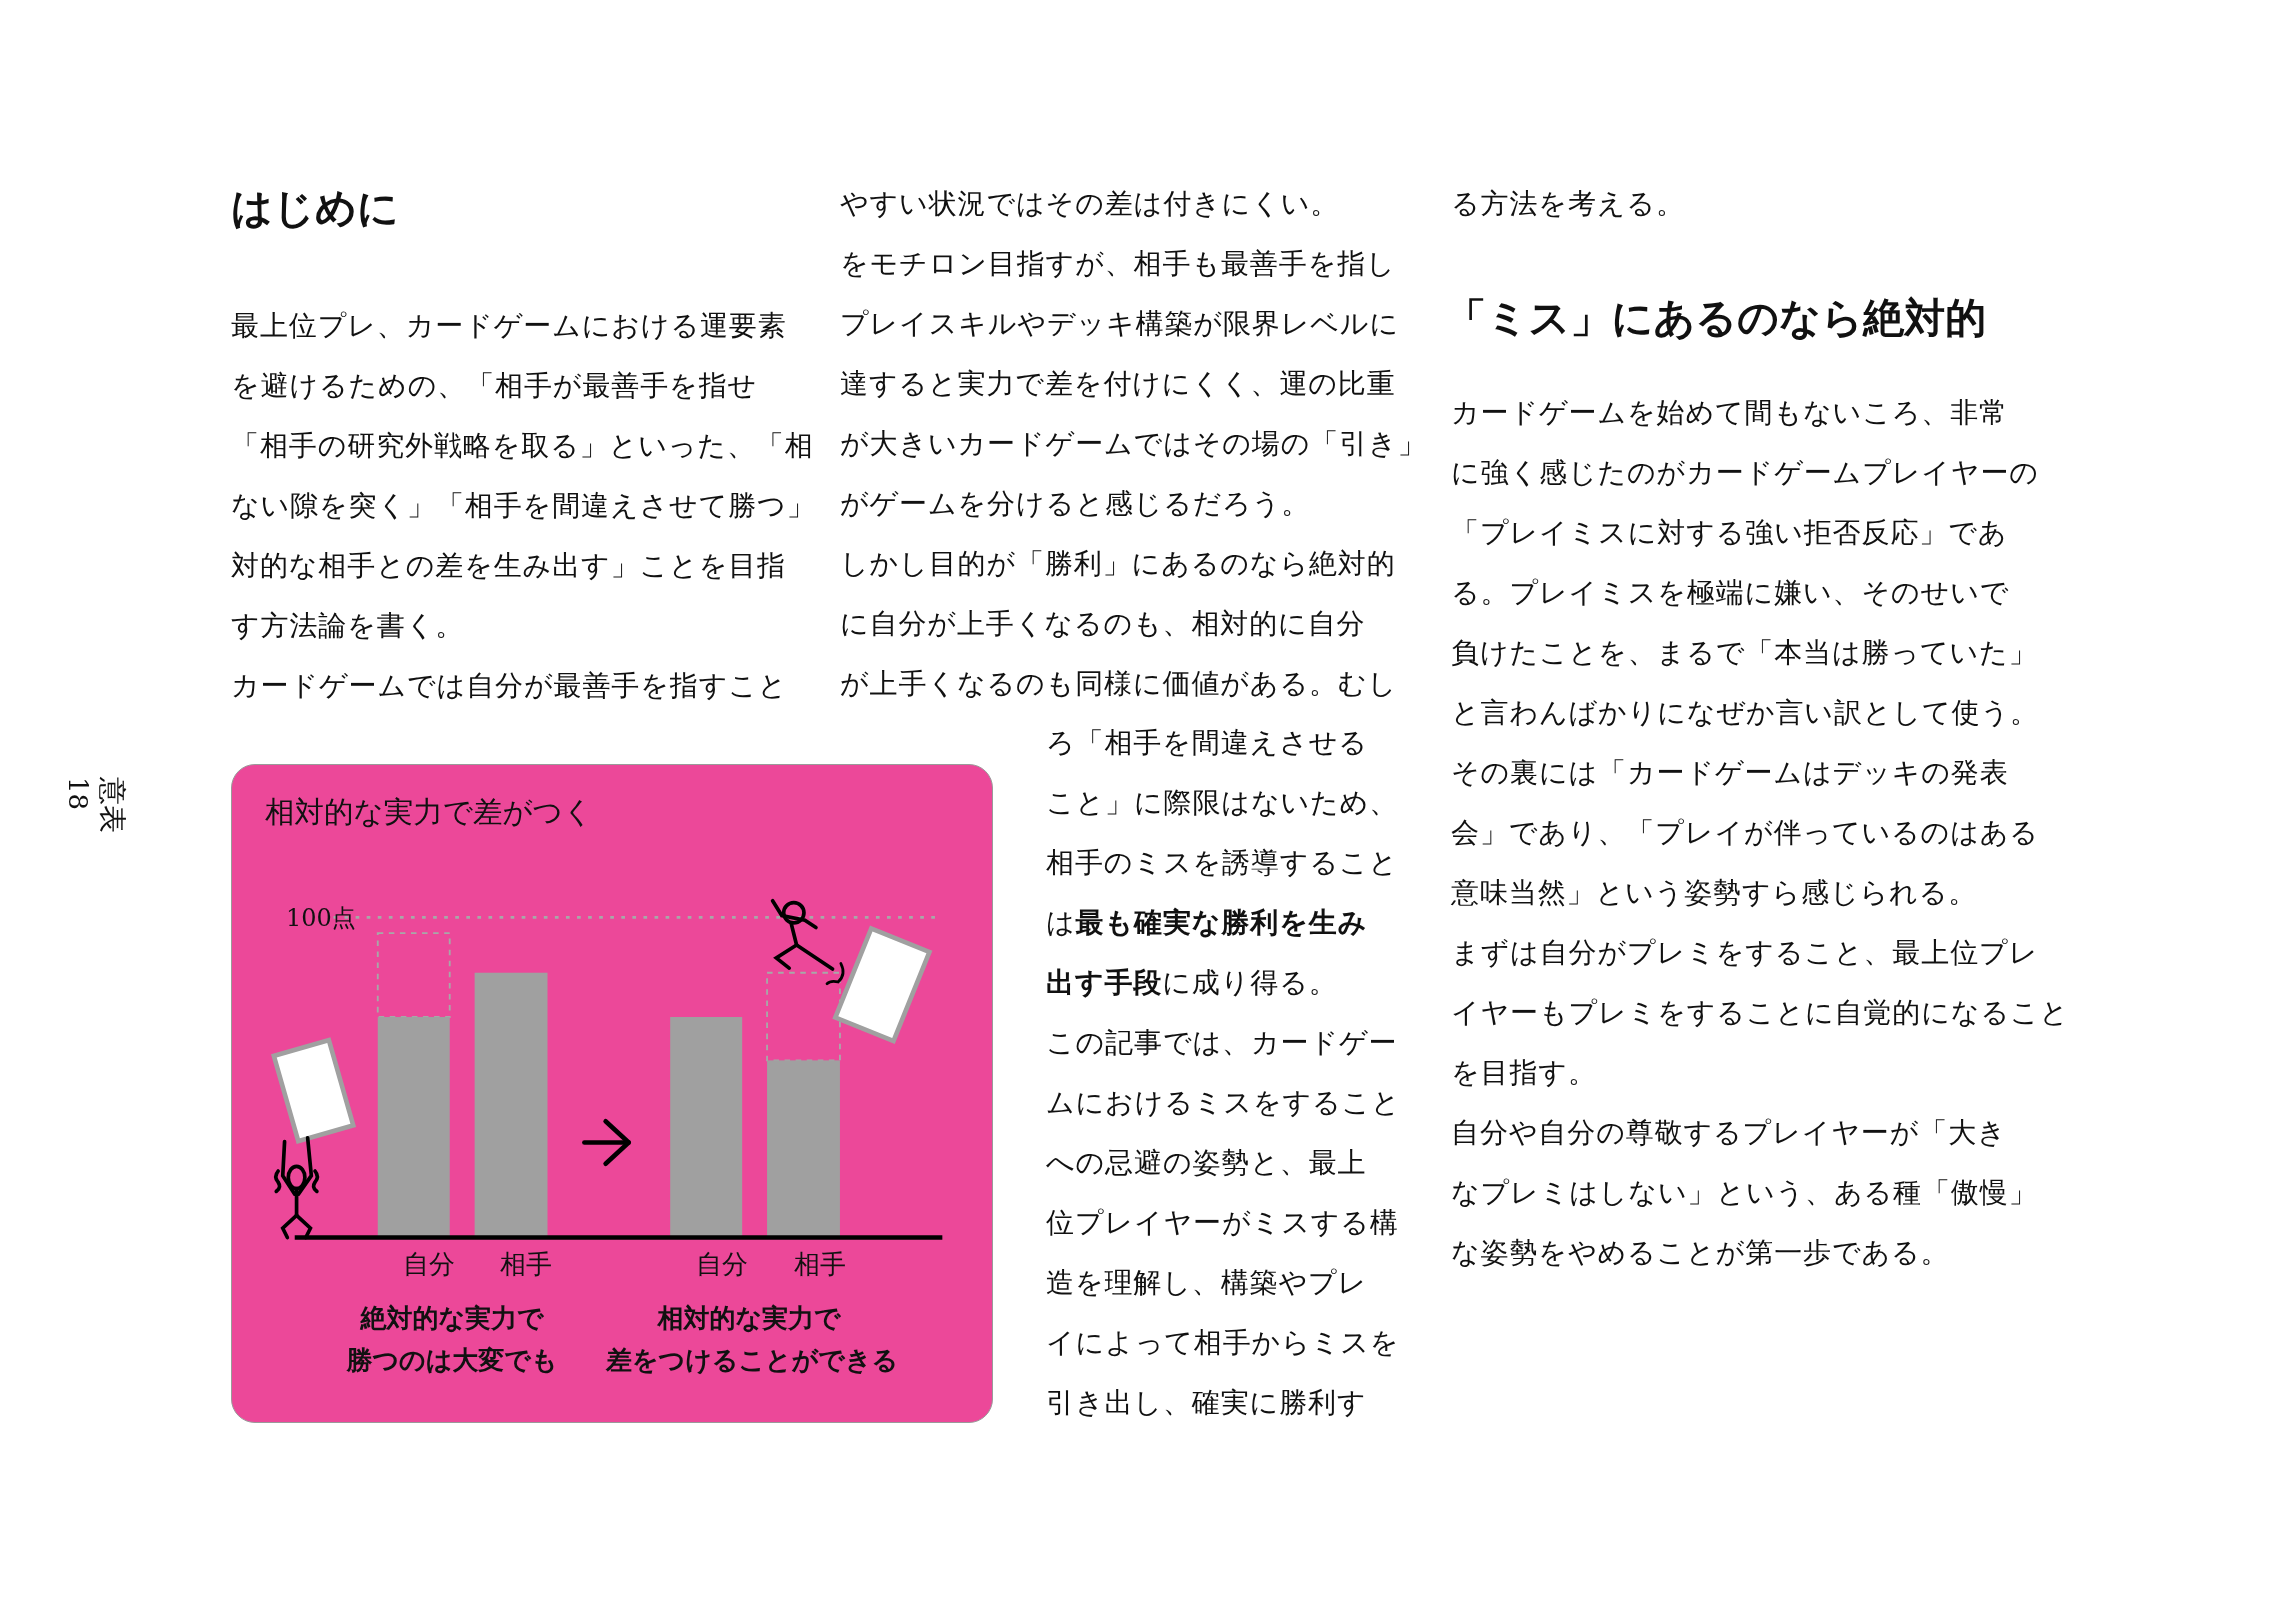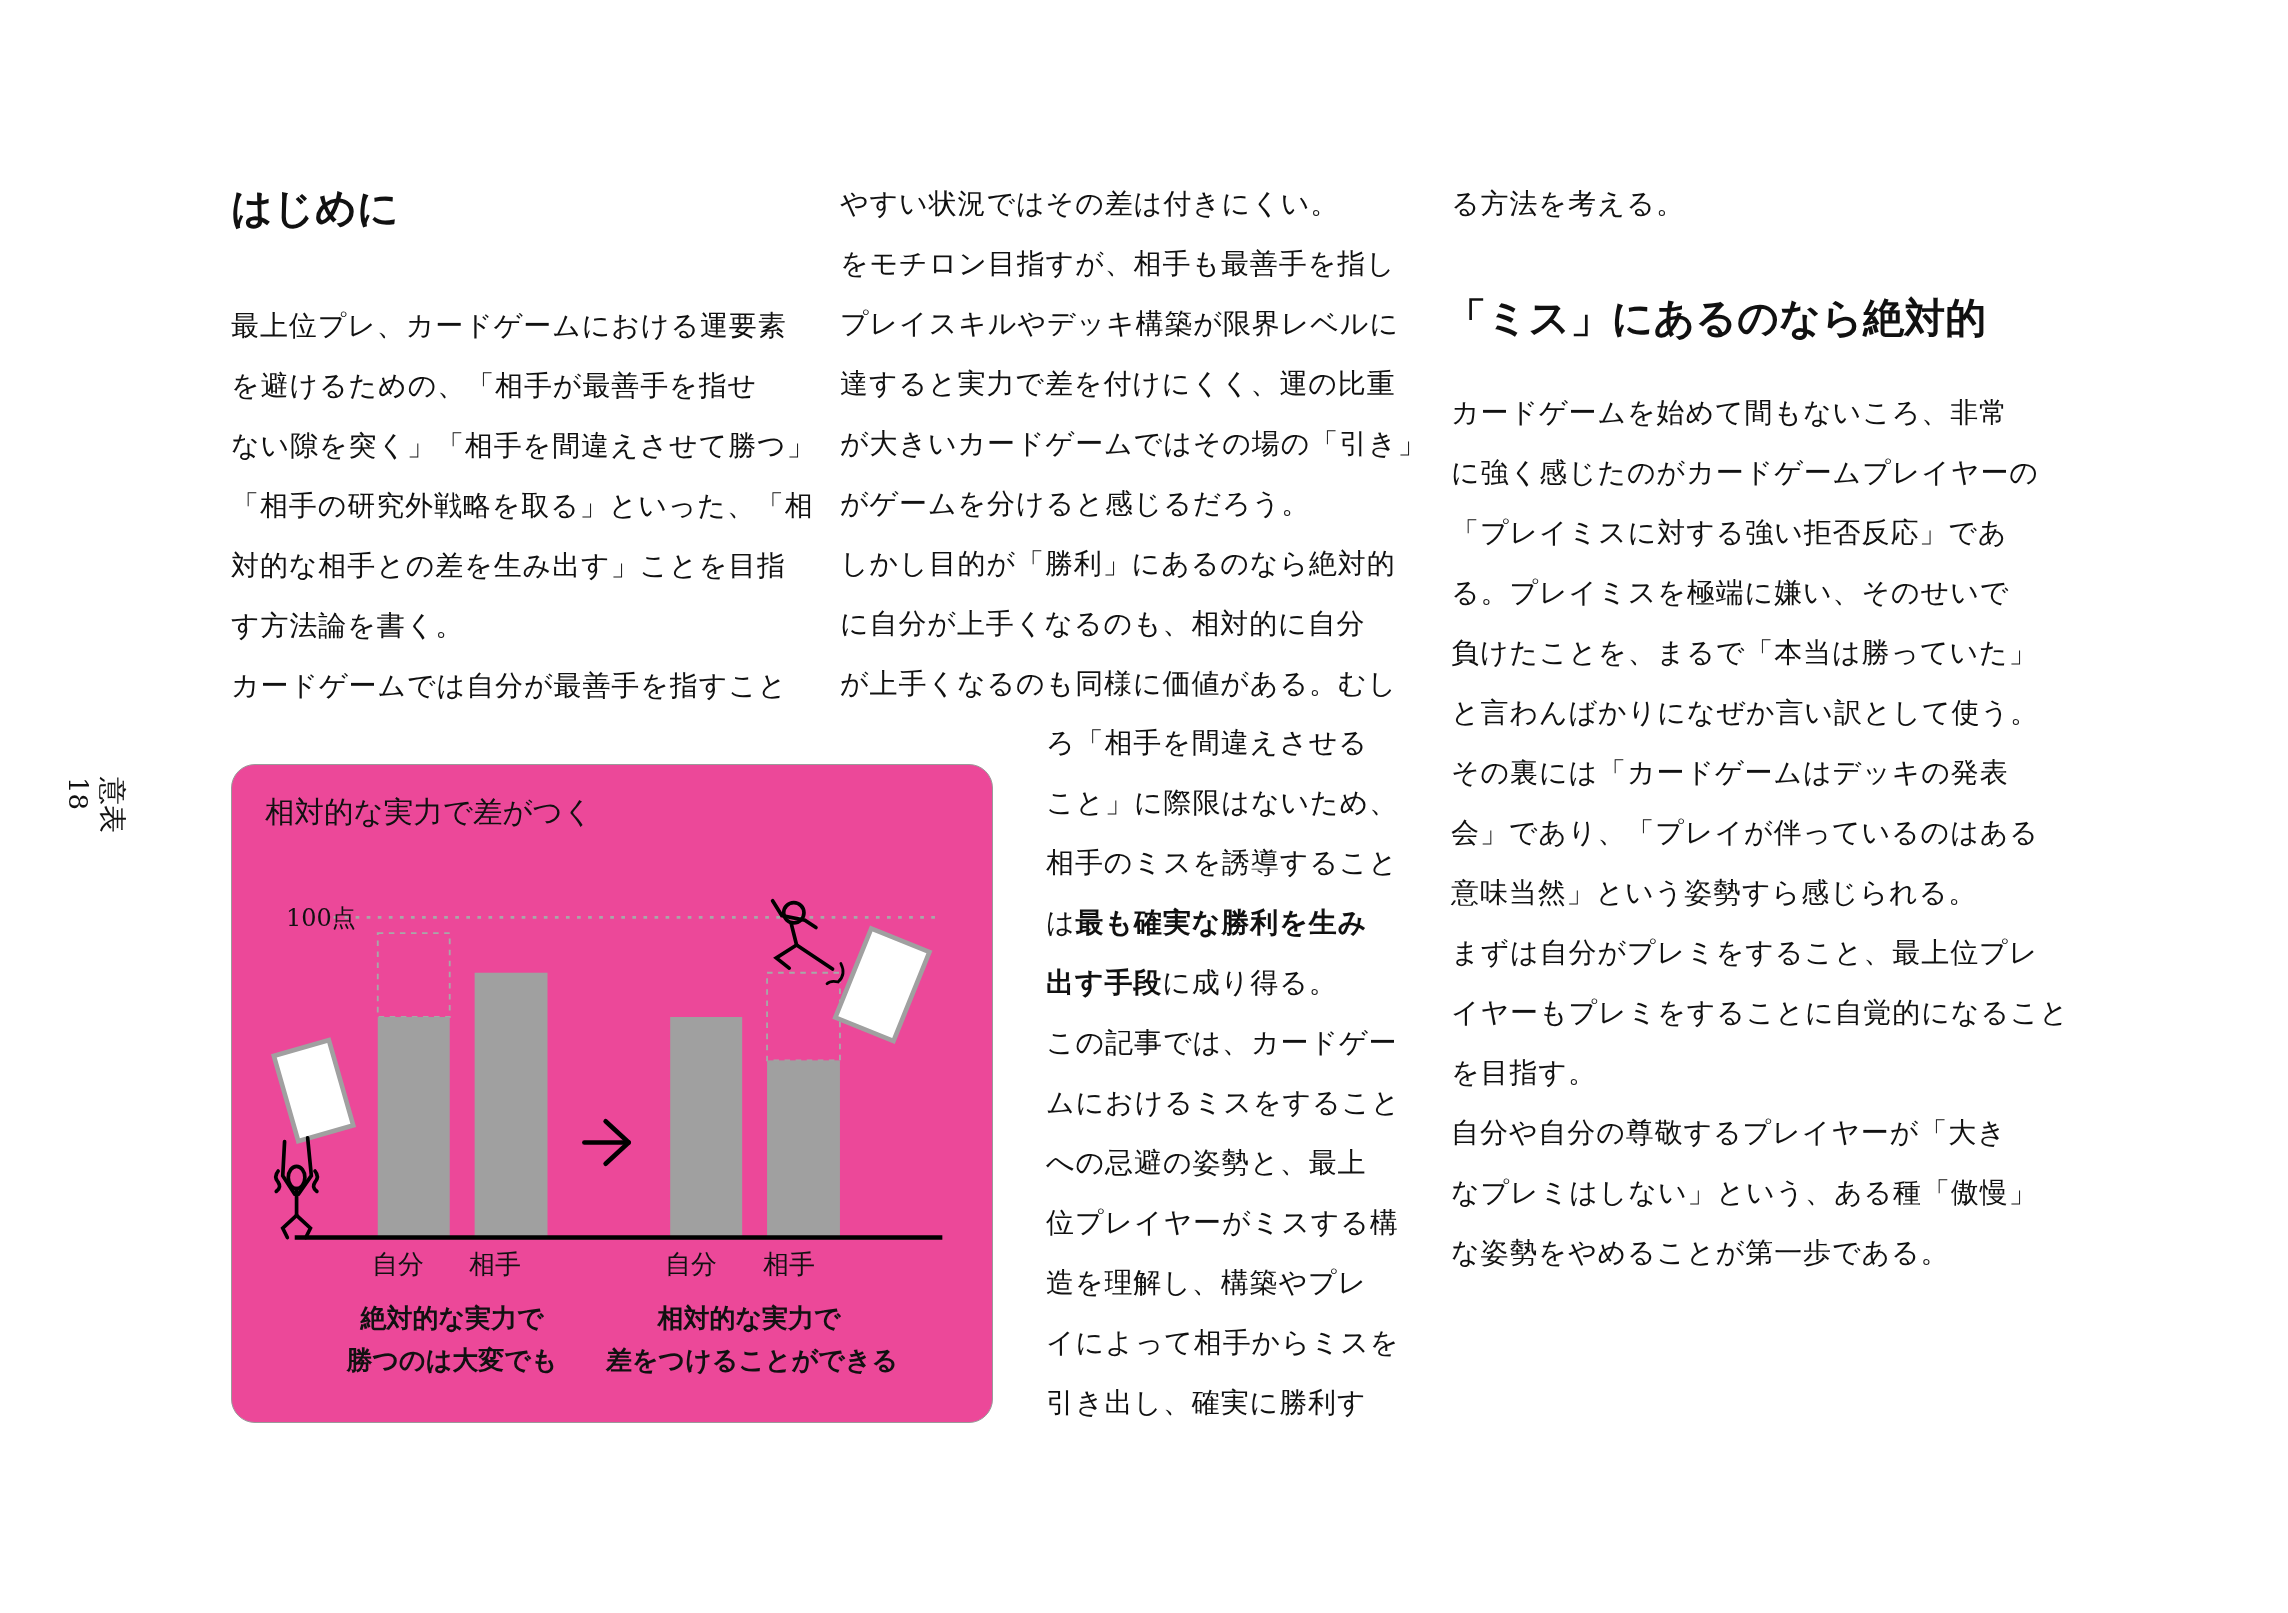--- a/index.html
+++ b/index.html
@@ -25,43 +25,43 @@
     font-size: 41px; line-height: 55px; white-space: nowrap; letter-spacing: 0;
   }
   .bold { font-family: "DejaVu Sans", "Liberation Sans", sans-serif; font-weight: bold; }
 
   .figure {
     position: absolute; left: 231px; top: 764px; width: 762px; height: 659px;
     border: 1.8px solid #9a9a9a; border-radius: 24px; box-sizing: border-box; background: #ec4899;
   }
   .fig-title { position: absolute; left: 33px; top: 28px; font-size: 29.5px; white-space: nowrap; }
   .fig-svg { position: absolute; left: 0; top: 0; }
-  .cat-label { position: absolute; font-size: 26px; white-space: nowrap; text-align: left; width: 83px; }
+  .cat-label { position: absolute; font-size: 26px; white-space: nowrap; text-align: right; width: 83px; }
   .y-label { position: absolute; font-size: 24px; white-space: nowrap; }
   .caption {
     position: absolute; font-family: Liberation Serif, serif; font-weight: bold;
     font-size: 26px; line-height: 42px; text-align: center; white-space: nowrap;
   }
 </style>
 </head>
 <body>
 
 <div class="page-marker">
   <div class="inner">
     <span class="pm-title">意表</span>
     <span class="pm-num">18</span>
   </div>
 </div>
 
 <div class="col" style="left:231px; top:181px; width:554px;">
   <div class="h1" style="margin-bottom:60px;">はじめに</div>
   <p>最上位プレ、カードゲームにおける運要素</p>
   <p>を避けるための、「相手が最善手を指せ</p>
+  <p>「相手の研究外戦略を取る」といった、「相</p>
   <p>ない隙を突く」「相手を間違えさせて勝つ」</p>
-  <p>「相手の研究外戦略を取る」といった、「相</p>
   <p>対的な相手との差を生み出す」ことを目指</p>
   <p>す方法論を書く。</p>
   <p>カードゲームでは自分が最善手を指すこと</p>
 </div>
 
 <div class="col" style="left:840px; top:174px; width:554px;">
   <p>やすい状況ではその差は付きにくい。</p>
   <p>をモチロン目指すが、相手も最善手を指し</p>
   <p>プレイスキルやデッキ構築が限界レベルに</p>
   <p>達すると実力で差を付けにくく、運の比重</p>

